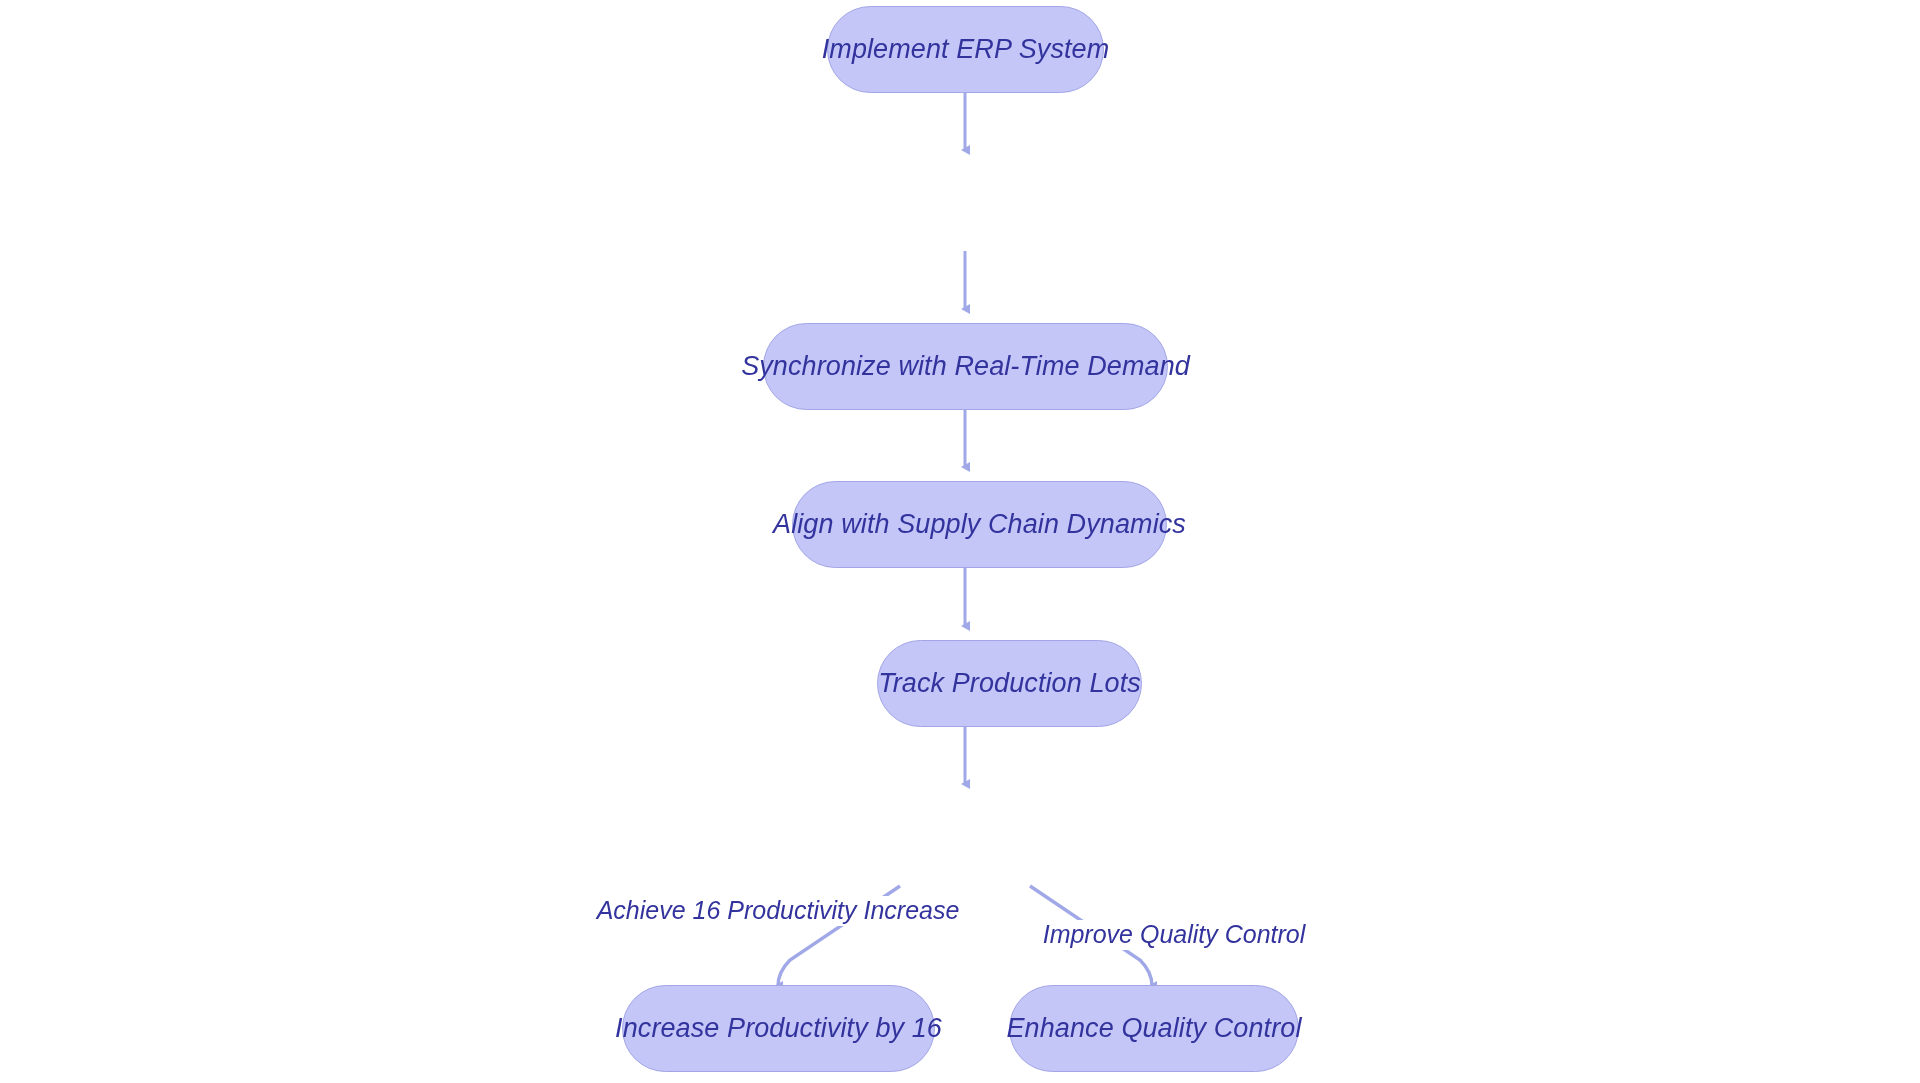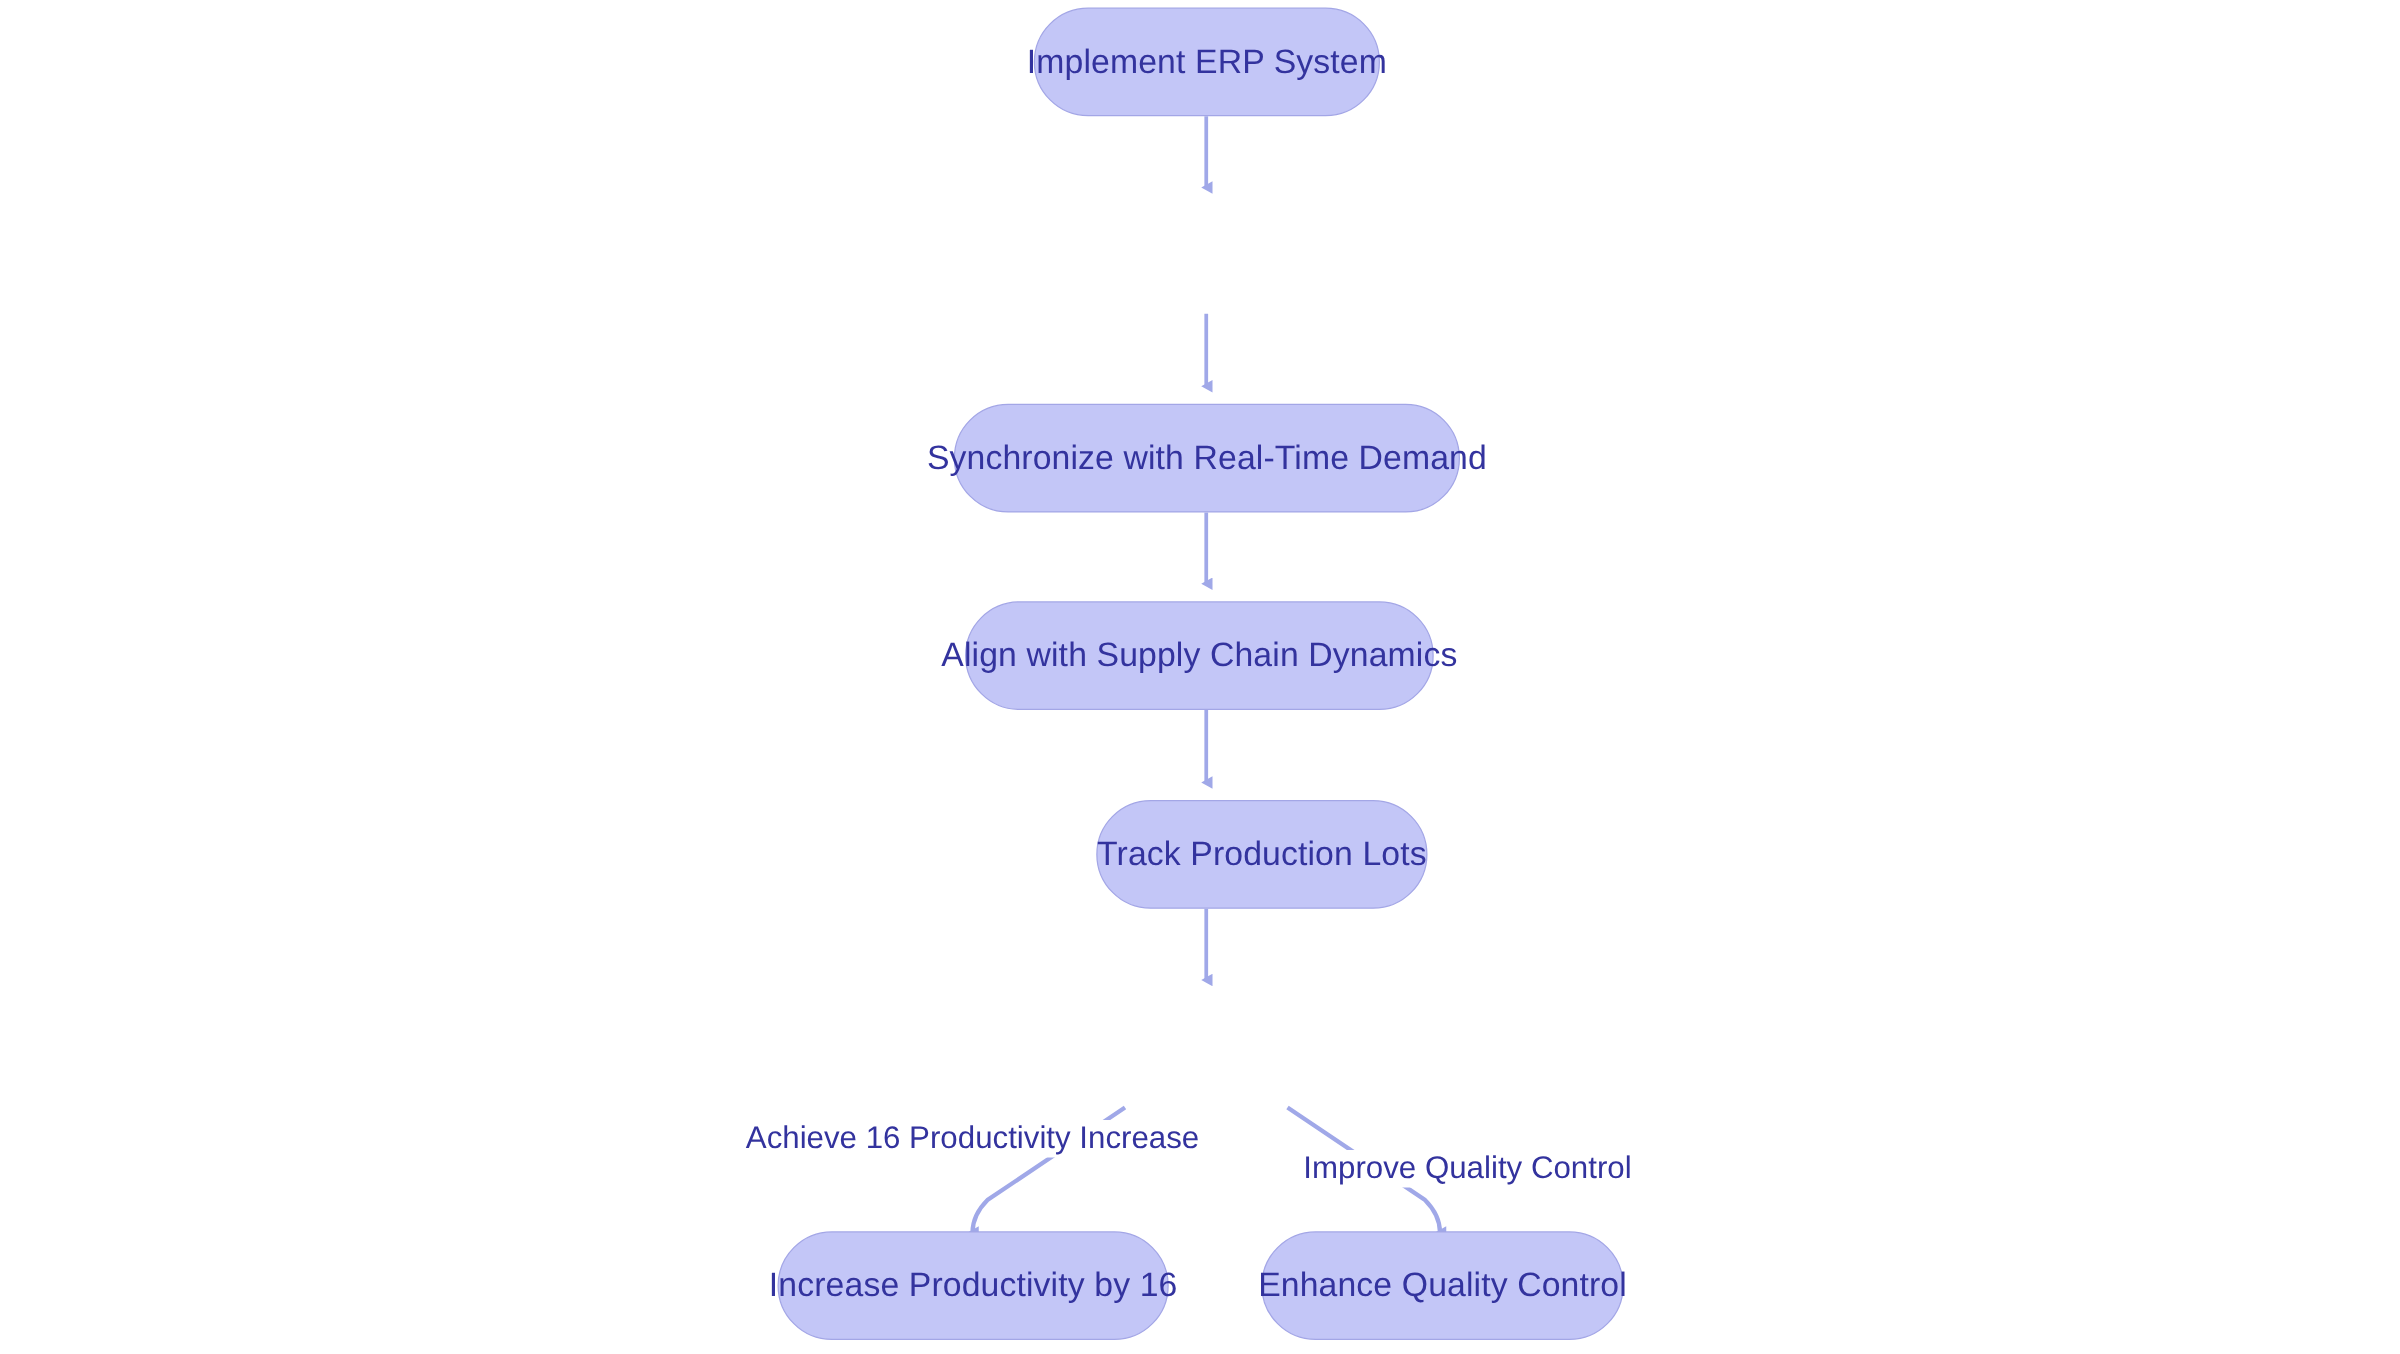--- a/index.html
+++ b/index.html
@@ -14,20 +14,21 @@
     overflow: hidden;
     font-family: "Liberation Sans", sans-serif;
   }
 
   #flow-canvas {
     position: absolute;
     top: 0;
     left: 0;
     width: 1920px;
     height: 793px;
+    font-style: italic;
   }
 
   
   #edge-layer {
     position: absolute;
     top: 0;
     left: 0;
     width: 1920px;
     height: 1083px;
     z-index: 1;
@@ -102,21 +103,21 @@
 
     <div class="node" style="left:827px; top:6px; width:277px; height:87px;">
       <span>Implement ERP System</span>
     </div>
 
 
     <div class="node" style="left:763px; top:323px; width:405px; height:87px;">
       <span>Synchronize with Real-Time Demand</span>
     </div>
 
-    <div class="node" style="left:772px; top:481px; width:375px; height:87px;">
+    <div class="node" style="left:792px; top:481px; width:375px; height:87px;">
       <span>Align with Supply Chain Dynamics</span>
     </div>
 
     <div class="node" style="left:833px; top:640px; width:265px; height:87px;margin-left:44px;">
       <span>Track Production Lots</span>
     </div>
 
 
     <div class="node" style="left:622px; top:985px; width:313px; height:87px;">
       <span>Increase Productivity by 16</span>

